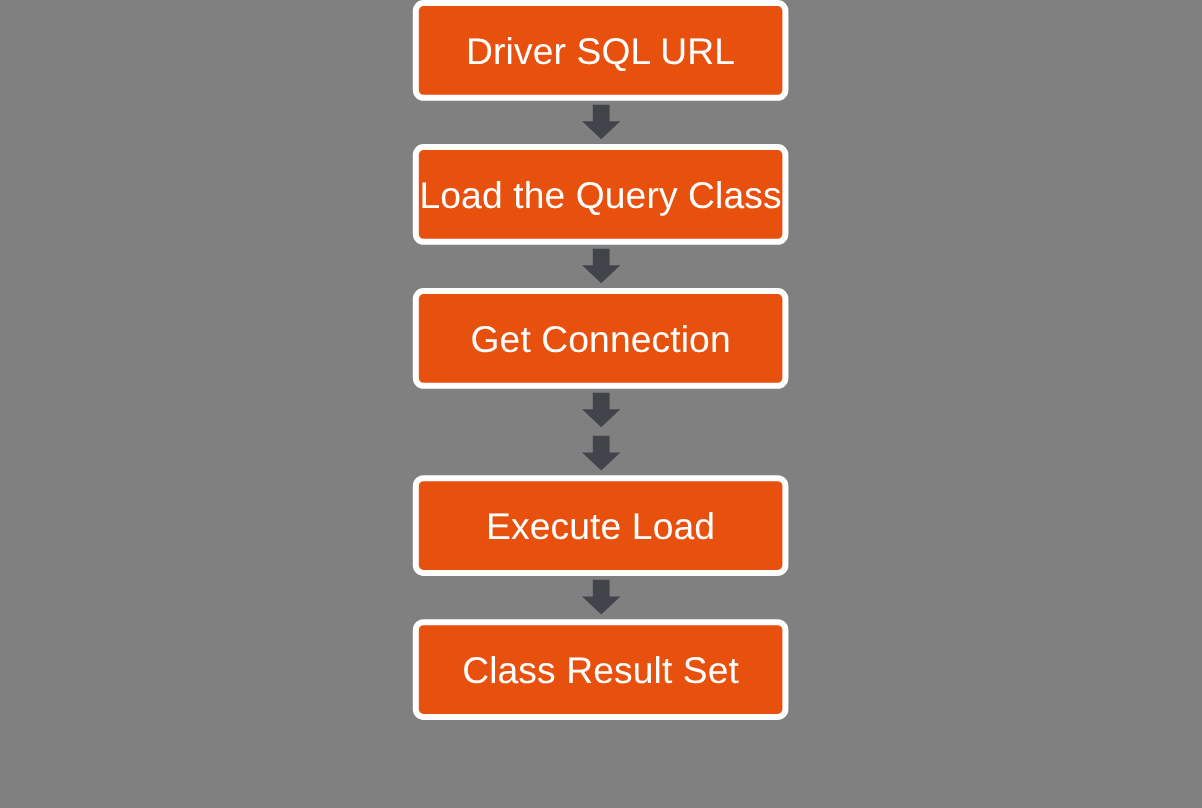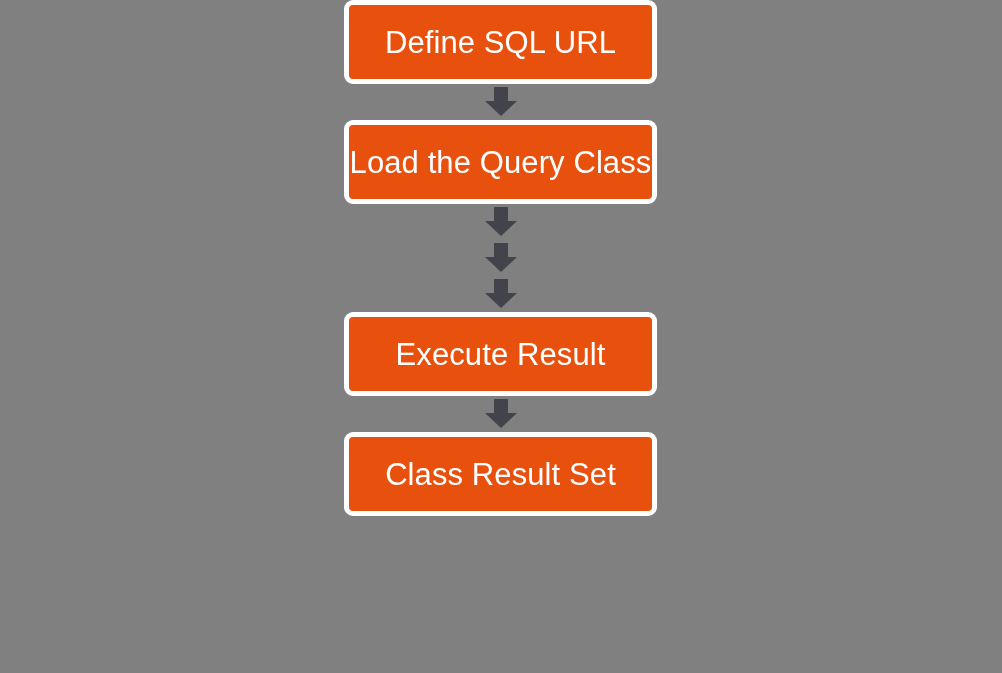--- a/index.html
+++ b/index.html
@@ -68,55 +68,58 @@
     display: block;
   }
 </style>
 </head>
 <body>
 
 <div id="flowchart">
   <div class="flow-column">
 
     <div class="step-node">
-      <span class="step-label">Define SQL URL</span>
+      <span class="step-label">Driver SQL URL</span>
     </div>
 
     <div class="arrow-connector">
       <svg width="34" height="30" viewBox="0 0 34 30" aria-hidden="true">
         <polygon points="10,0 24,0 24,14 33,14 17,29 1,14 10,14" fill="#43434B"></polygon>
       </svg>
     </div>
 
     <div class="step-node">
       <span class="step-label">Load the Query Class</span>
     </div>
 
     <div class="arrow-connector">
       <svg width="34" height="30" viewBox="0 0 34 30" aria-hidden="true">
         <polygon points="10,0 24,0 24,14 33,14 17,29 1,14 10,14" fill="#43434B"></polygon>
       </svg>
     </div>
 
+    <div class="step-node">
+      <span class="step-label">Get Connection</span>
+    </div>
 
     <div class="arrow-connector">
       <svg width="34" height="30" viewBox="0 0 34 30" aria-hidden="true">
         <polygon points="10,0 24,0 24,14 33,14 17,29 1,14 10,14" fill="#43434B"></polygon>
       </svg>
     </div>
 
 
     <div class="arrow-connector">
       <svg width="34" height="30" viewBox="0 0 34 30" aria-hidden="true">
         <polygon points="10,0 24,0 24,14 33,14 17,29 1,14 10,14" fill="#43434B"></polygon>
       </svg>
     </div>
 
     <div class="step-node">
-      <span class="step-label">Execute Result</span>
+      <span class="step-label">Execute Load</span>
     </div>
 
     <div class="arrow-connector">
       <svg width="34" height="30" viewBox="0 0 34 30" aria-hidden="true">
         <polygon points="10,0 24,0 24,14 33,14 17,29 1,14 10,14" fill="#43434B"></polygon>
       </svg>
     </div>
 
     <div class="step-node">
       <span class="step-label">Class Result Set</span>

